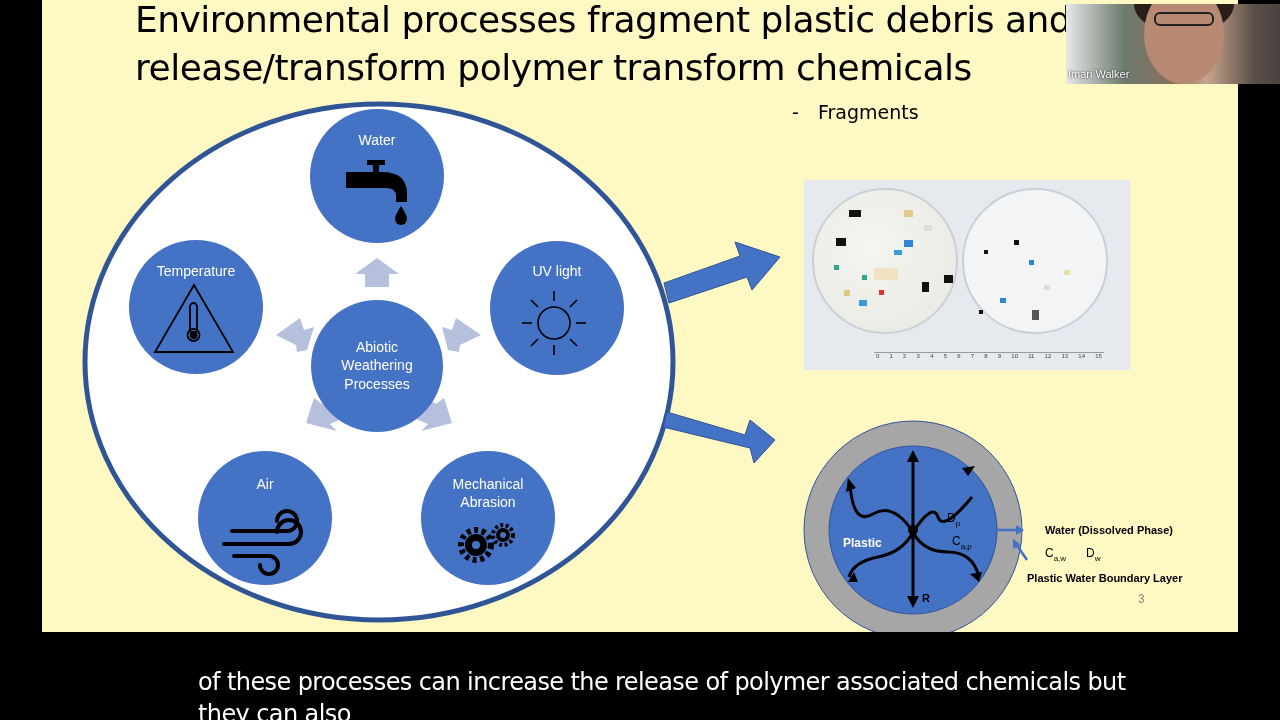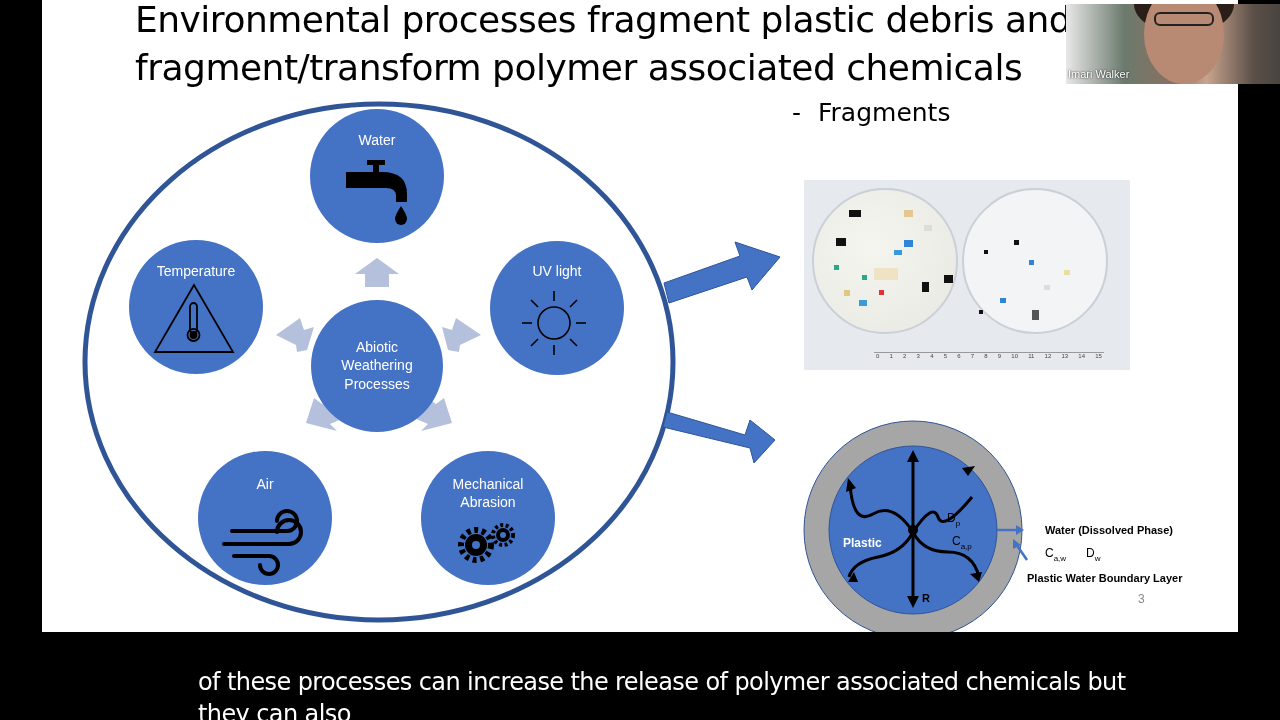--- a/index.html
+++ b/index.html
@@ -1,41 +1,41 @@
 <!DOCTYPE html>
 <html><head>
 <meta charset="utf-8">
 <style>
   * { margin:0; padding:0; box-sizing:border-box; }
   html, body { width:1280px; height:720px; background:#000; overflow:hidden; }
   body { position:relative; font-family:"Liberation Sans", sans-serif; }
-  .slide { position:absolute; left:42px; top:0; width:1196px; height:632px; background:#ffffff; overflow:hidden; }
+  .slide { position:absolute; left:42px; top:0; width:1196px; height:632px; background:#fef9c3; overflow:hidden; }
   .title { position:absolute; left:93px; top:-4px; font-size:36px; line-height:48px; color:#000; font-family:"DejaVu Sans", sans-serif; letter-spacing:-0.5px; }
   .webcam { position:absolute; left:1066px; top:4px; width:234px; height:80px; background:linear-gradient(90deg,#e8e8e8 0%,#6b7a6d 25%,#8a7060 45%,#c9a48e 60%,#5b5048 80%,#3a3a3a 100%); overflow:hidden; }
   .webcam .face { position:absolute; left:78px; top:-20px; width:80px; height:100px; border-radius:50%; background:#b98a73; }
   .webcam .hair { position:absolute; left:68px; top:-30px; width:100px; height:60px; border-radius:50%; background:#2a1e18; }
   .webcam .glasses { position:absolute; left:88px; top:8px; width:60px; height:14px; border:2px solid #222; border-radius:6px; }
   .webcam .name { position:absolute; left:2px; bottom:4px; color:#fff; font-size:11px; text-shadow:0 0 2px #000; }
   .caption { position:absolute; left:198px; top:666px; color:#fff; font-size:24px; line-height:32px; font-family:"DejaVu Sans", sans-serif; letter-spacing:-0.6px; }
-  .list { position:absolute; color:#000; font-size:25px; font-family:"DejaVu Sans", sans-serif; }
+  .list { position:absolute; color:#000; font-size:19px; font-family:"DejaVu Sans", sans-serif; }
   .list li { list-style:none; line-height:27px; }
   .list .dash { display:inline-block; width:26px; }
   .photo { position:absolute; left:762px; top:180px; width:326px; height:190px; background:#e6eaef; overflow:hidden; }
   .dish { position:absolute; border-radius:50%; border:2px solid #c9d0d6; background:#f2f4f6; }
   .ruler { position:absolute; left:70px; bottom:6px; width:230px; height:12px; border-top:1px solid #999; font-size:6px; color:#444; display:flex; justify-content:space-between; padding:0 2px; }
   .pagenum { position:absolute; left:1096px; top:592px; color:#888; font-size:12px; }
   svg text { font-family:"Liberation Sans", sans-serif; }
 </style>
 </head>
 <body>
 
 <div class="slide">
   <div class="title">
     <div>Environmental processes fragment plastic debris and</div>
-    <div>fragment/transform polymer associated chemicals</div>
+    <div>release/transform polymer transform chemicals</div>
   </div>
 
   <svg style="position:absolute;left:0;top:0;" width="1196" height="632" viewBox="0 0 1196 632">
     <ellipse cx="337" cy="362" rx="294" ry="258" fill="#fff" stroke="#2f5597" stroke-width="5"></ellipse>
 
     <g fill="#b4c0dc">
       <polygon points="335,258 313,274 323,274 323,287 347,287 347,274 357,274"></polygon>
       <polygon points="234,335 258,318 262,330 272,327 265,350 255,352 254,345"></polygon>
       <polygon points="439,335 414,318 410,330 400,327 406,350 417,352 418,345"></polygon>
       <polygon points="264,423 272,398 280,404 290,397 302,418 288,424 295,431"></polygon>

